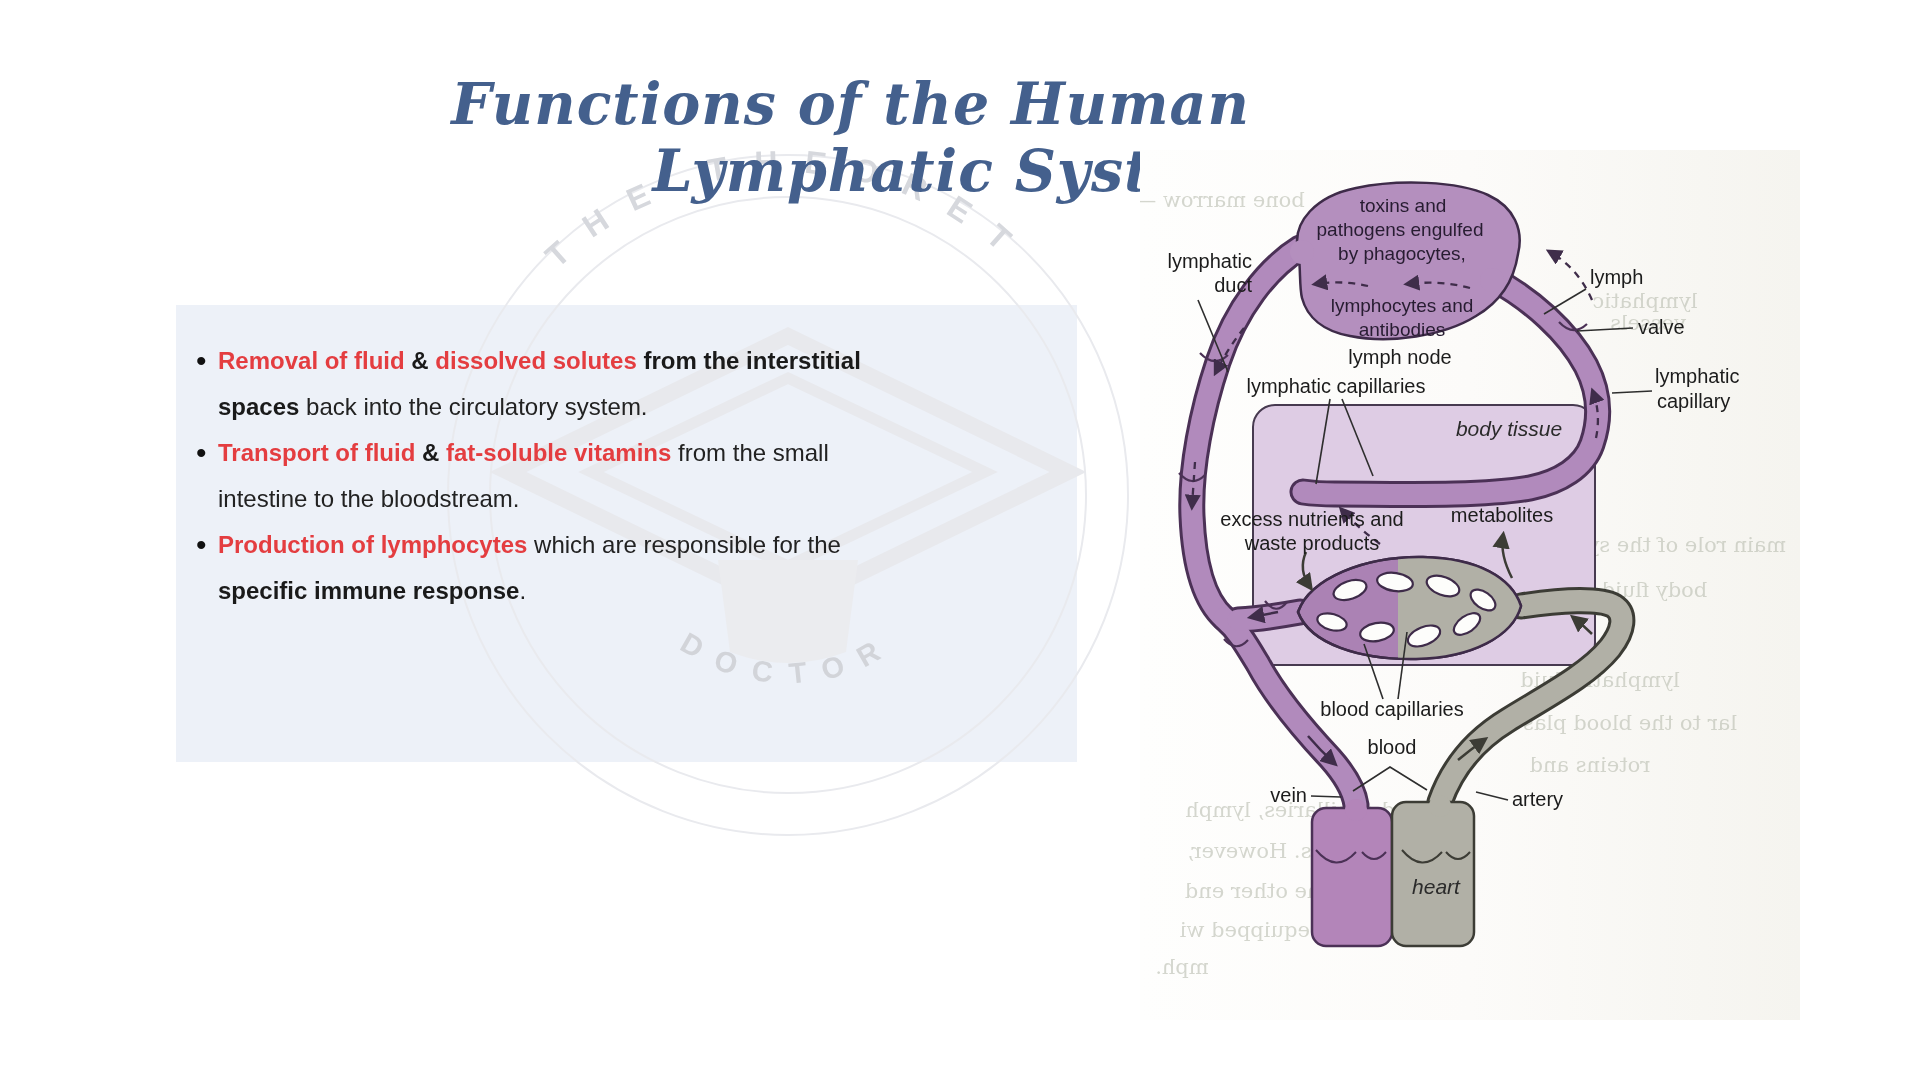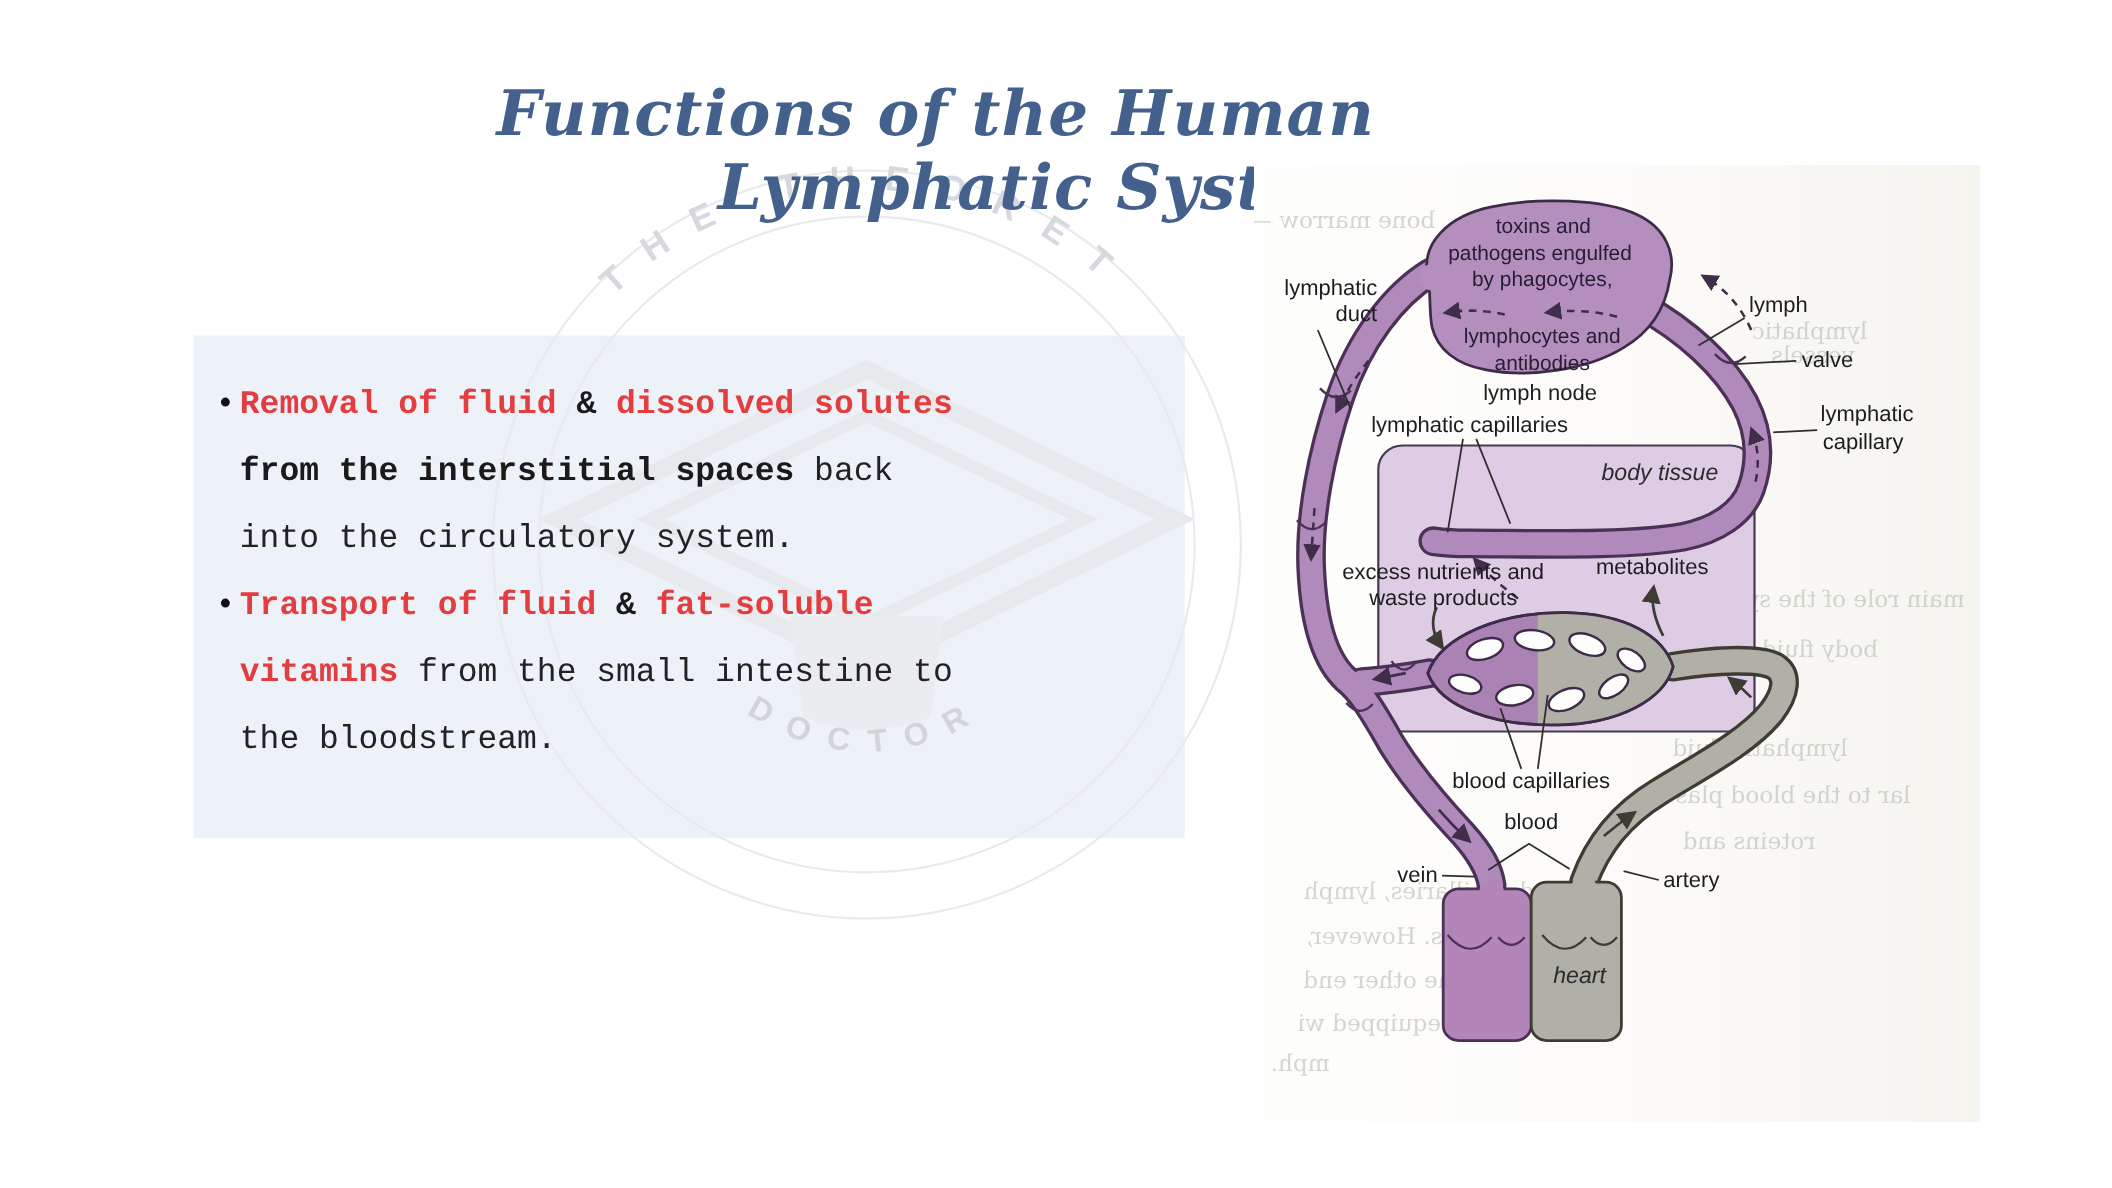--- a/index.html
+++ b/index.html
@@ -6,21 +6,21 @@
   body{width:1920px;height:1080px;overflow:hidden;font-family:"Liberation Sans",sans-serif;position:relative;}
   .slide{position:absolute;left:0;top:0;width:1920px;height:1080px;background:#ffffff;}
 
   .title{position:absolute;left:330px;top:70px;width:920px;text-align:right;
          font-family:"DejaVu Serif",serif;font-style:italic;font-weight:700;
          font-size:57px;color:#44608d;letter-spacing:1px;}
 
   .content-box{position:absolute;left:176px;top:305px;width:901px;height:457px;background:#edf1f8;}
 
   .bullets{position:absolute;left:176px;top:305px;width:720px;margin:0;padding:33px 0 0 20px;list-style:none;}
-  .bullets li{position:relative;padding-left:22px;width:655px;font-size:30px;line-height:61px;color:#1d1d1d;font-family:Liberation Mono, monospace;}
+  .bullets li{position:relative;padding-left:22px;width:655px;font-size:24px;line-height:46px;color:#1d1d1d;}
   .bullets li::before{content:"\2022";position:absolute;left:0;top:0;color:#111;font-size:30px;}
   .seg-rb{color:#e43d40;font-weight:700;}
   .seg-b{color:#1a1a1a;font-weight:700;}
   .seg-n{color:#222222;}
 
   .watermark{position:absolute;left:0;top:0;pointer-events:none;}
   .wm-circle{fill:none;stroke:#e9eaee;stroke-width:2;}
   .wm-capline{fill:none;stroke:#e8e9ed;}
   .ringtxt{font-family:"Liberation Sans",sans-serif;font-size:32px;letter-spacing:26px;fill:#d6d8dd;font-weight:700;}
   .ringtxt2{font-family:"Liberation Sans",sans-serif;font-size:29px;letter-spacing:18px;fill:#d2d4d9;font-weight:700;}
@@ -64,20 +64,21 @@
       <path class="wm-capline" stroke-width="11" d="M788,378 L985,472 L788,566 L591,472 Z"></path>
       <path d="M718,560 L858,560 L846,652 Q788,674 730,652 Z" fill="#ebecef"></path>
     </g>
   </svg>
 
   <div class="title">Functions of the Human Lymphatic System</div>
 
   <ul class="bullets">
       <li><span class="seg-rb">Removal of fluid</span><span class="seg-b"> &amp; </span><span class="seg-rb">dissolved solutes</span><span class="seg-n"> </span><span class="seg-b">from the interstitial spaces</span><span class="seg-n"> back into the circulatory system.</span></li>
       <li><span class="seg-rb">Transport of fluid</span><span class="seg-b"> &amp; </span><span class="seg-rb">fat-soluble vitamins</span><span class="seg-n"> from the small intestine to the bloodstream.</span></li>
+      <li><span class="seg-rb">Production of lymphocytes</span><span class="seg-n"> which are responsible for the </span><span class="seg-b">specific immune response</span><span class="seg-n">.</span></li>
     </ul>
 
   <svg class="scan" width="660" height="870" viewBox="0 0 660 870">
     <defs>
       <linearGradient id="pg" x1="0" y1="0" x2="1" y2="0">
         <stop offset="0" stop-color="#fefefd"></stop>
         <stop offset="0.5" stop-color="#fcfbf9"></stop>
         <stop offset="1" stop-color="#f5f4ef"></stop>
       </linearGradient>
       <clipPath id="meshRight">

